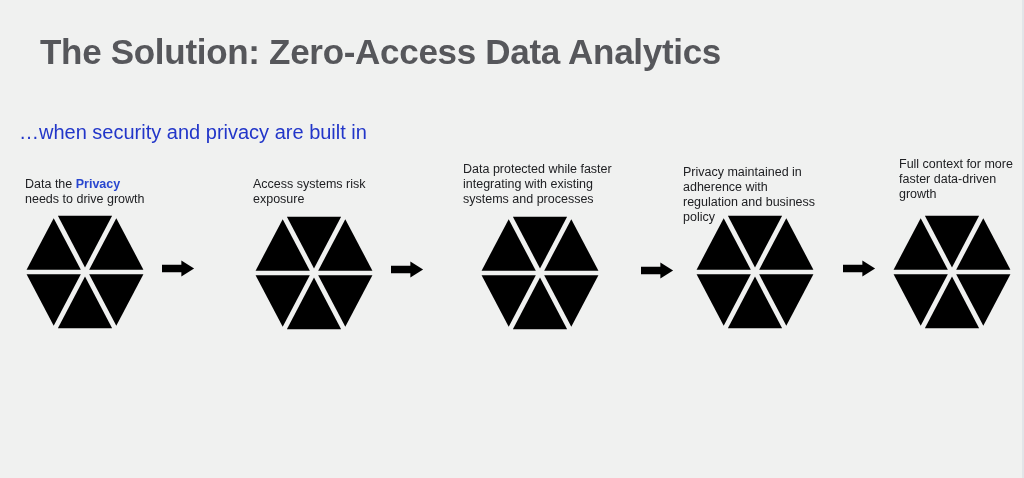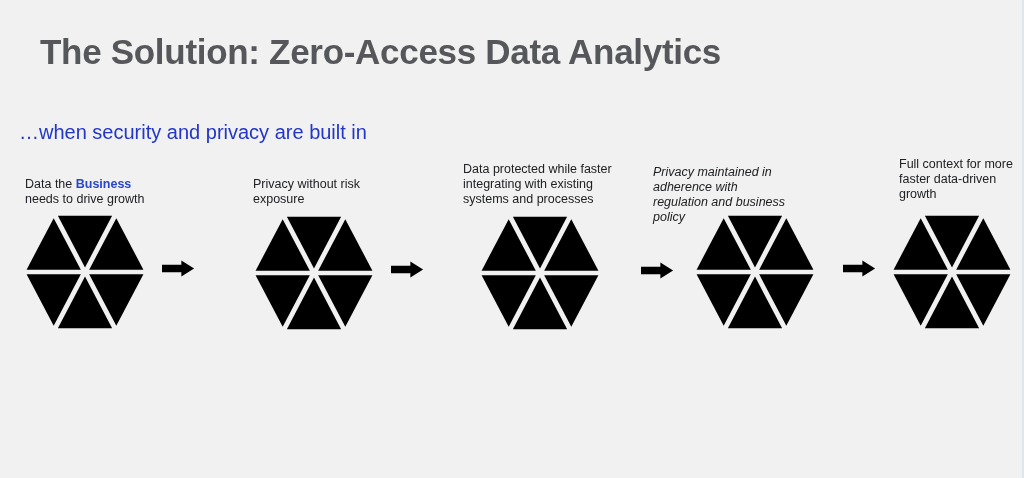--- a/index.html
+++ b/index.html
@@ -87,52 +87,52 @@
       <g id="blockarrow">
         <polygon points="0,5 20.5,5 20.5,0.5 34,9 20.5,17.5 20.5,13 0,13"></polygon>
       </g>
     </defs>
   </svg>
 
   <div class="title">The Solution: Zero-Access Data Analytics</div>
 
   <div class="subtitle">…when security and privacy are built in</div>
 
-  <div class="step-label" style="left:25px; top:177px; width:160px;"><span>Data the </span><span class="hl">Business</span><span>
+  <div class="step-label" style="left:25px; top:177px; width:160px;"><span>Data the </span><span class="hl">Privacy</span><span>
 needs to drive growth</span></div>
   <svg class="hex" style="left:24px; top:214px;" viewBox="0 0 126 126" preserveAspectRatio="none">
     <use href="#hexflower"></use>
   </svg>
 
   <svg class="arrow" style="left:162px; top:260px;" viewBox="0 0 36 18" preserveAspectRatio="none">
     <use href="#blockarrow"></use>
   </svg>
 
-  <div class="step-label" style="left:253px; top:177px; width:140px;">Privacy without risk
+  <div class="step-label" style="left:253px; top:177px; width:140px;">Access systems risk
 exposure</div>
   <svg class="hex" style="left:253px; top:215px;" viewBox="0 0 126 126" preserveAspectRatio="none">
     <use href="#hexflower"></use>
   </svg>
 
   <svg class="arrow" style="left:391px; top:261px;" viewBox="0 0 36 18" preserveAspectRatio="none">
     <use href="#blockarrow"></use>
   </svg>
 
   <div class="step-label" style="left:463px; top:162px; width:175px;">Data protected while faster
 integrating with existing
 systems and processes</div>
   <svg class="hex" style="left:479px; top:215px;" viewBox="0 0 126 126" preserveAspectRatio="none">
     <use href="#hexflower"></use>
   </svg>
 
   <svg class="arrow" style="left:641px; top:262px;" viewBox="0 0 36 18" preserveAspectRatio="none">
     <use href="#blockarrow"></use>
   </svg>
 
-  <div class="step-label" style="left:653px; top:165px; width:160px;font-style:italic;">Privacy maintained in
+  <div class="step-label" style="left:683px; top:165px; width:160px;">Privacy maintained in
 adherence with
 regulation and business
 policy</div>
   <svg class="hex" style="left:694px; top:214px;" viewBox="0 0 126 126" preserveAspectRatio="none">
     <use href="#hexflower"></use>
   </svg>
 
   <svg class="arrow" style="left:843px; top:260px;" viewBox="0 0 36 18" preserveAspectRatio="none">
     <use href="#blockarrow"></use>
   </svg>

